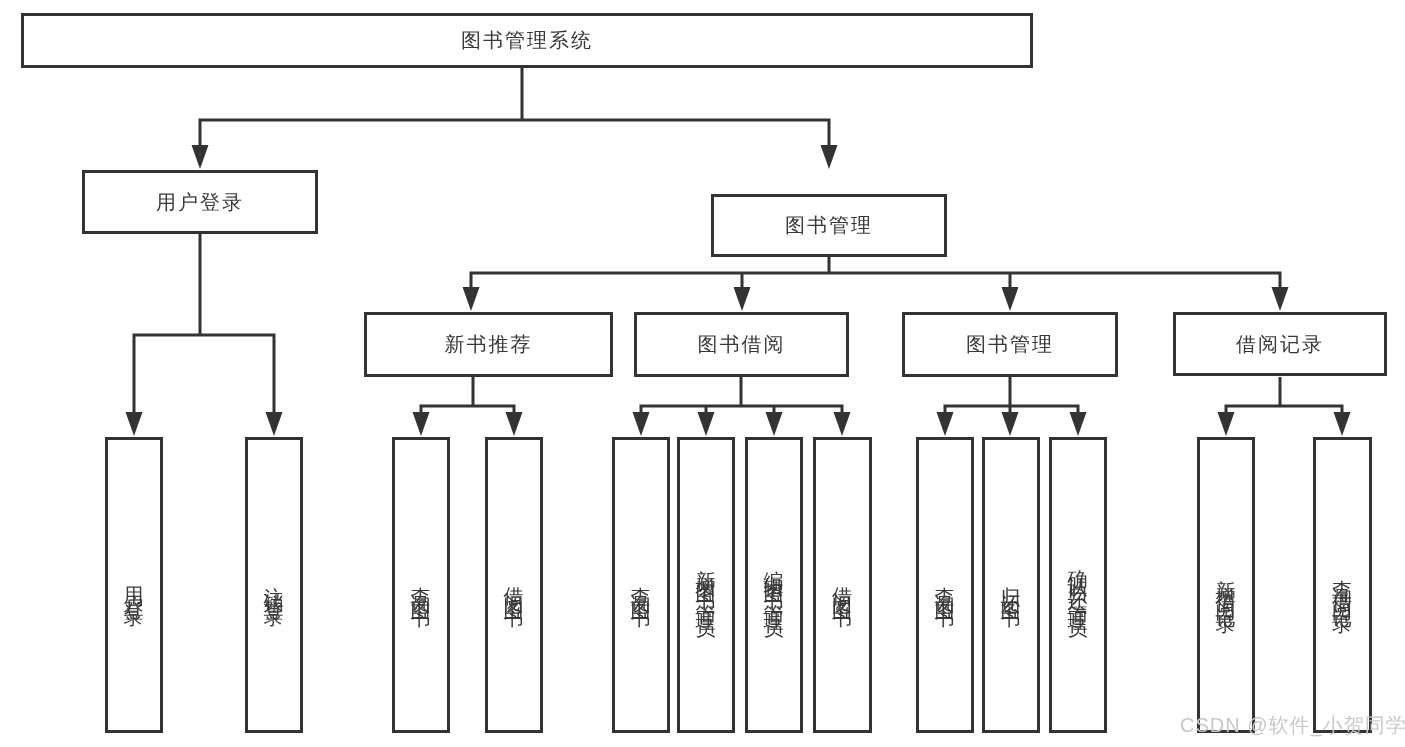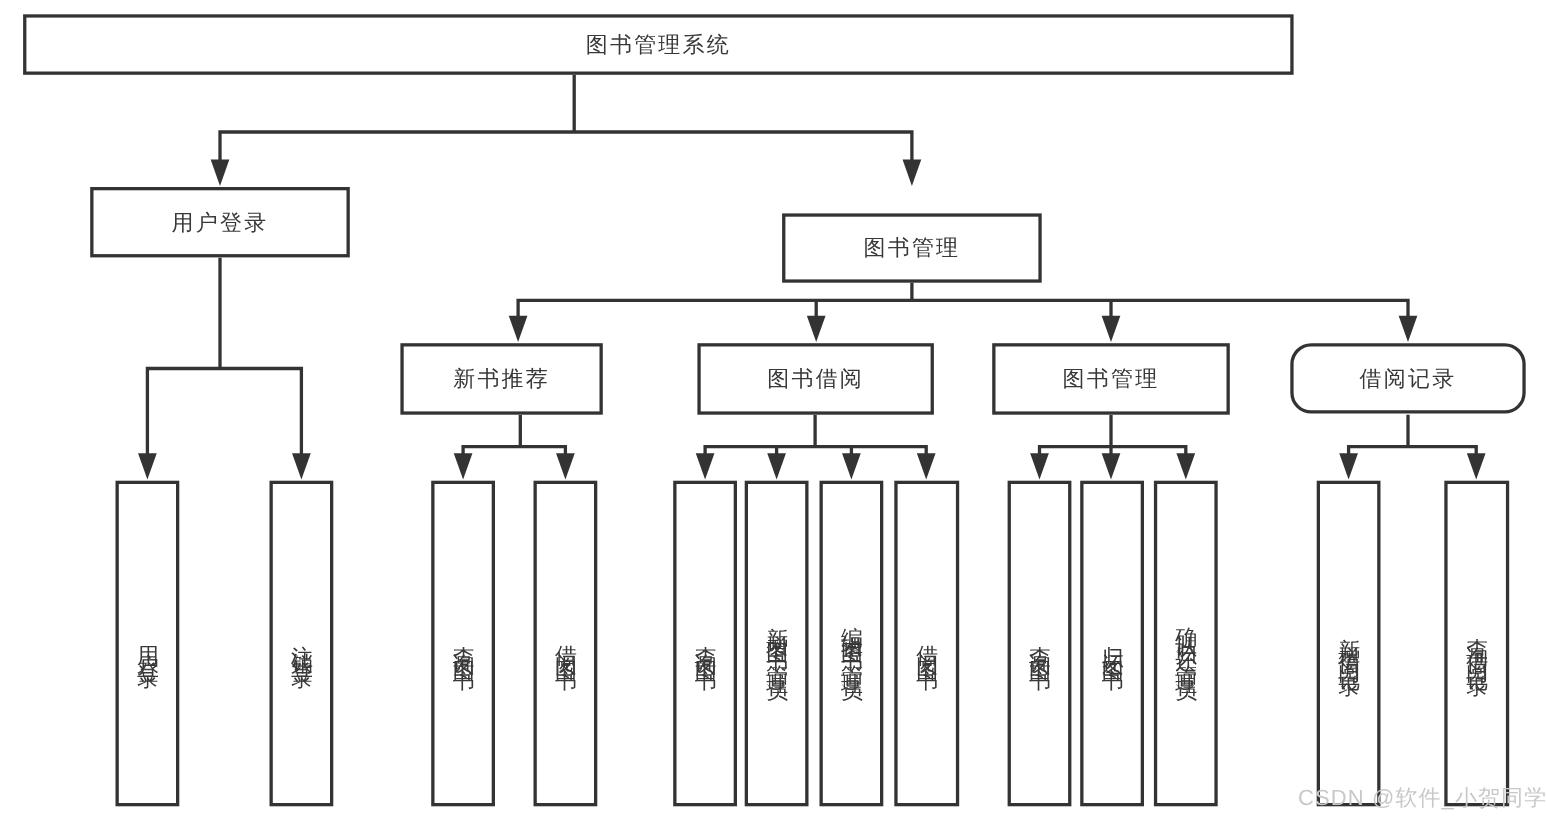--- a/index.html
+++ b/index.html
@@ -76,29 +76,29 @@
     <path d="M1010 377 V406 M945 414 V406 H1078 V414 M1010 406 V414"></path>
     <polygon points="936.5,412 953.5,412 945,436"></polygon>
     <polygon points="1001.5,412 1018.5,412 1010,436"></polygon>
     <polygon points="1069.5,412 1086.5,412 1078,436"></polygon>
 
     <path d="M1280 377 V406 M1226 414 V406 H1342 V414"></path>
     <polygon points="1217.5,412 1234.5,412 1226,436"></polygon>
     <polygon points="1333.5,412 1350.5,412 1342,436"></polygon>
   </svg>
 
-  <div class="node" style="left:21px;top:13px;width:1155px;height:55px;">图书管理系统</div>
+  <div class="node" style="left:21px;top:13px;width:1012px;height:55px;">图书管理系统</div>
 
   <div class="node" style="left:82px;top:170px;width:236px;height:64px;">用户登录</div>
   <div class="node" style="left:711px;top:170px;width:236px;height:63px;margin-top:24px;">图书管理</div>
 
-  <div class="node" style="left:364px;top:312px;width:184px;height:65px;">新书推荐</div>
+  <div class="node" style="left:364px;top:312px;width:249px;height:65px;">新书推荐</div>
   <div class="node" style="left:634px;top:312px;width:215px;height:65px;font-family:Liberation Mono, monospace;">图书借阅</div>
   <div class="node" style="left:902px;top:312px;width:216px;height:65px;">图书管理</div>
-  <div class="node" style="left:1173px;top:312px;width:214px;height:64px;border-radius:19px;">借阅记录</div>
+  <div class="node" style="left:1173px;top:312px;width:214px;height:64px;">借阅记录</div>
 
   <div class="node leaf" style="left:105px;top:437px;width:58px;height:296px;">用户登录</div>
   <div class="node leaf" style="left:245px;top:437px;width:58px;height:296px;">注销登录</div>
 
   <div class="node leaf" style="left:392px;top:437px;width:58px;height:296px;">查询图书</div>
   <div class="node leaf" style="left:485px;top:437px;width:58px;height:296px;">借阅图书</div>
 
   <div class="node leaf" style="left:612px;top:437px;width:58px;height:296px;">查询图书</div>
   <div class="node leaf" style="left:677px;top:437px;width:58px;height:296px;">新增图书（管理员）</div>
   <div class="node leaf" style="left:745px;top:437px;width:58px;height:296px;">编辑图书（管理员）</div>

